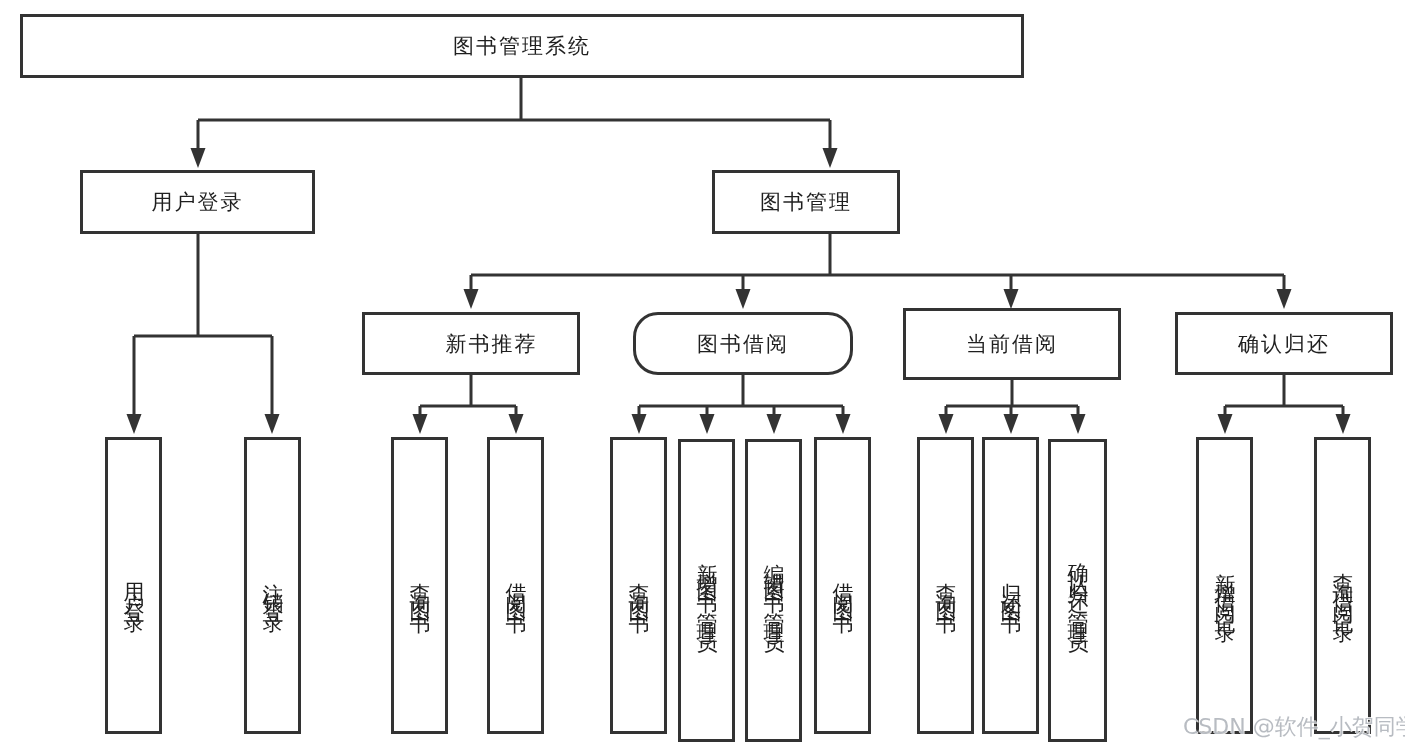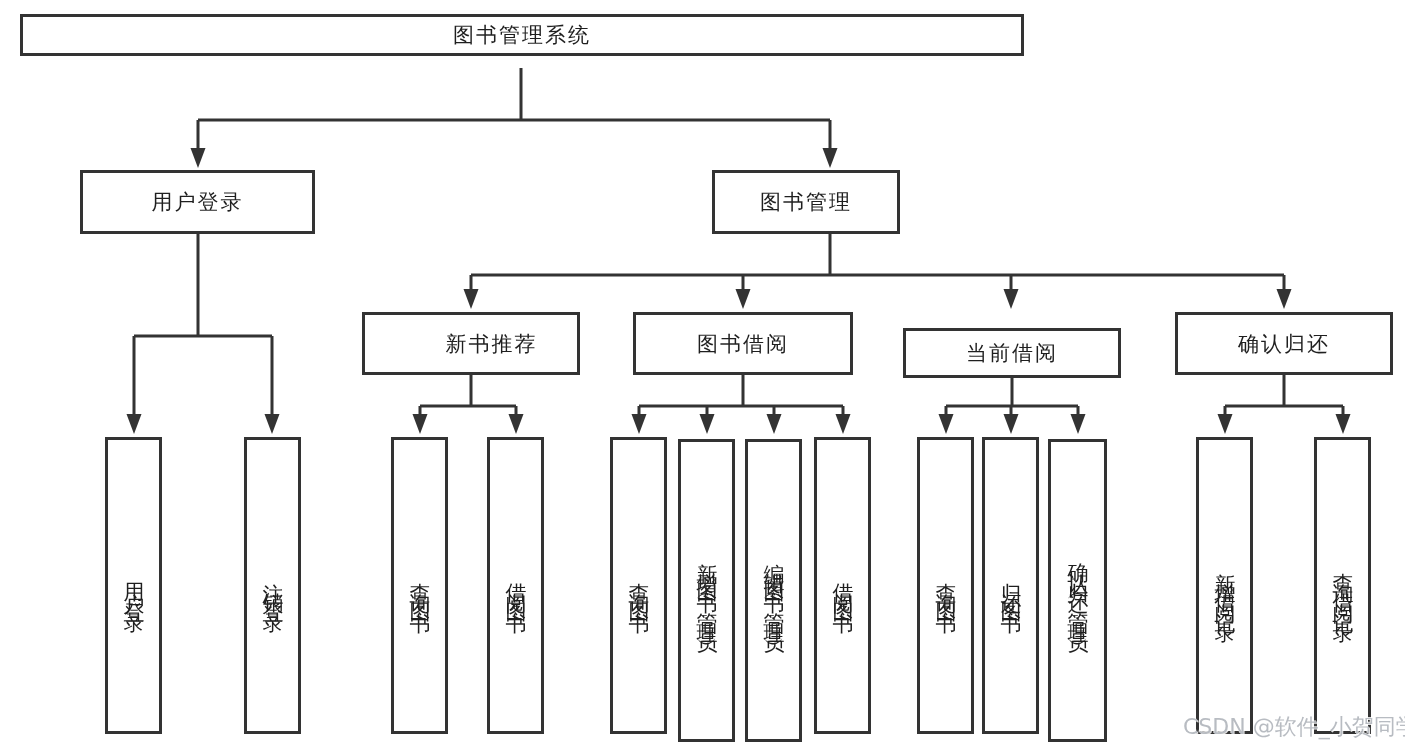--- a/index.html
+++ b/index.html
@@ -84,38 +84,38 @@
       <polygon points="766.5,414 781.5,414 774,434"></polygon>
       <polygon points="835.5,414 850.5,414 843,434"></polygon>
       <polygon points="938.5,414 953.5,414 946,434"></polygon>
       <polygon points="1003.5,414 1018.5,414 1011,434"></polygon>
       <polygon points="1070.5,414 1085.5,414 1078,434"></polygon>
       <polygon points="1217.5,414 1232.5,414 1225,434"></polygon>
       <polygon points="1335.5,414 1350.5,414 1343,434"></polygon>
     </g>
   </svg>
 
-  <div class="box" style="left:20px; top:14px; width:1004px; height:42px;">
+  <div class="box" style="left:20px; top:14px; width:1004px; height:64px;">
     <span class="h-label">图书管理系统</span>
   </div>
 
   <div class="box" style="left:80px; top:170px; width:235px; height:64px;">
     <span class="h-label">用户登录</span>
   </div>
   <div class="box" style="left:712px; top:170px; width:188px; height:64px;">
     <span class="h-label">图书管理</span>
   </div>
 
   <div class="box" style="left:362px; top:312px; width:218px; height:63px;padding-left:41px;">
     <span class="h-label">新书推荐</span>
   </div>
-  <div class="box" style="left:633px; top:312px; width:220px; height:63px;">
+  <div class="box" style="left:633px; top:312px; width:220px; height:63px;border-radius:25px;">
     <span class="h-label">图书借阅</span>
   </div>
-  <div class="box" style="left:903px; top:328px; width:218px; height:50px;">
+  <div class="box" style="left:903px; top:308px; width:218px; height:72px;">
     <span class="h-label">当前借阅</span>
   </div>
   <div class="box" style="left:1175px; top:312px; width:218px; height:63px;">
     <span class="h-label">确认归还</span>
   </div>
 
   <div class="box leaf" style="left:105px; top:437px; width:57px; height:297px;">
     <span class="v-label">用户登录</span>
   </div>
   <div class="box leaf" style="left:244px; top:437px; width:57px; height:297px;">

